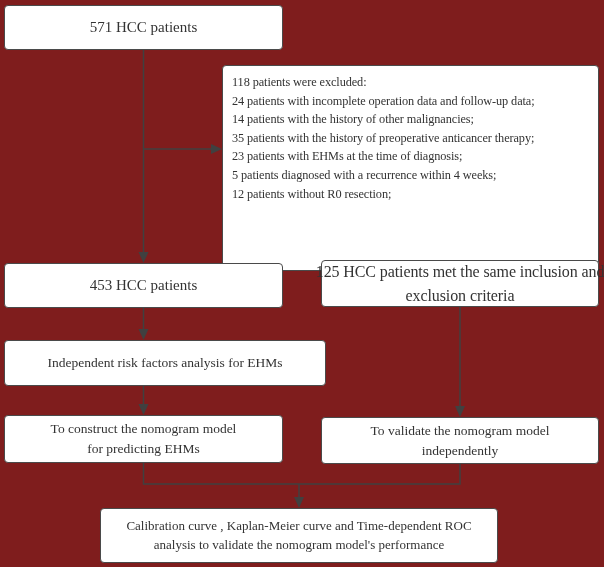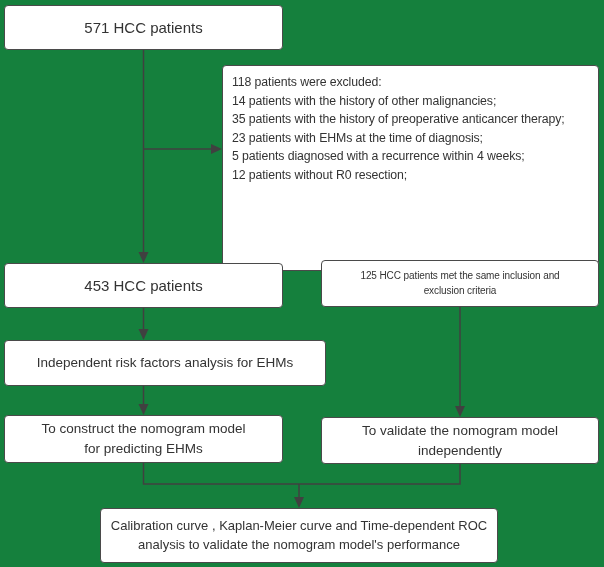--- a/index.html
+++ b/index.html
@@ -4,22 +4,22 @@
 <style>
   html, body {
     margin: 0;
     padding: 0;
     background: #ffffff;
   }
   #canvas {
     position: relative;
     width: 604px;
     height: 567px;
-    background: #15803d;
-    font-family: Liberation Sans, sans-serif;
+    background: #7f1d1d;
+    font-family: Liberation Serif, serif;
     color: #333333;
     overflow: hidden;
   }
   #connectors {
     position: absolute;
     left: 0;
     top: 0;
     width: 604px;
     height: 567px;
   }
@@ -49,21 +49,21 @@
     font-size: 13.5px;
   }
   #box-initial-cohort .label,
   #box-training-cohort .label {
     font-size: 15px;
   }
   #box-performance-validation .label {
     font-size: 13px;
   }
   #box-validation-cohort .label {
-    font-size: 10px;
+    font-size: 16px;
     letter-spacing: -0.1px;
   }
   #box-exclusions {
     display: block;
     text-align: left;
     padding: 7px 3px 0 9px;
     overflow: hidden;
   }
   #box-exclusions .line {
     font-size: 12.3px;
@@ -99,20 +99,21 @@
     <path class="flow-line" d="M299,484 V497.5"></path>
     <polygon class="flow-arrowhead" points="294,497 304,497 299,508"></polygon>
   </svg>
 
   <div class="box" id="box-initial-cohort" style="left:4px; top:5px; width:279px; height:45px;">
     <span class="label">571 HCC patients</span>
   </div>
 
   <div class="box" id="box-exclusions" style="left:222px; top:65px; width:377px; height:206px;">
       <div class="line">118 patients were excluded:</div>
+      <div class="line">24 patients with incomplete operation data and follow-up data;</div>
       <div class="line">14 patients with the history of other malignancies;</div>
       <div class="line">35 patients with the history of preoperative anticancer therapy;</div>
       <div class="line">23 patients with EHMs at the time of diagnosis;</div>
       <div class="line">5 patients diagnosed with a recurrence within 4 weeks;</div>
       <div class="line">12 patients without R0 resection;</div>
     </div>
 
   <div class="box" id="box-training-cohort" style="left:4px; top:263px; width:279px; height:45px;">
     <span class="label">453 HCC patients</span>
   </div>

